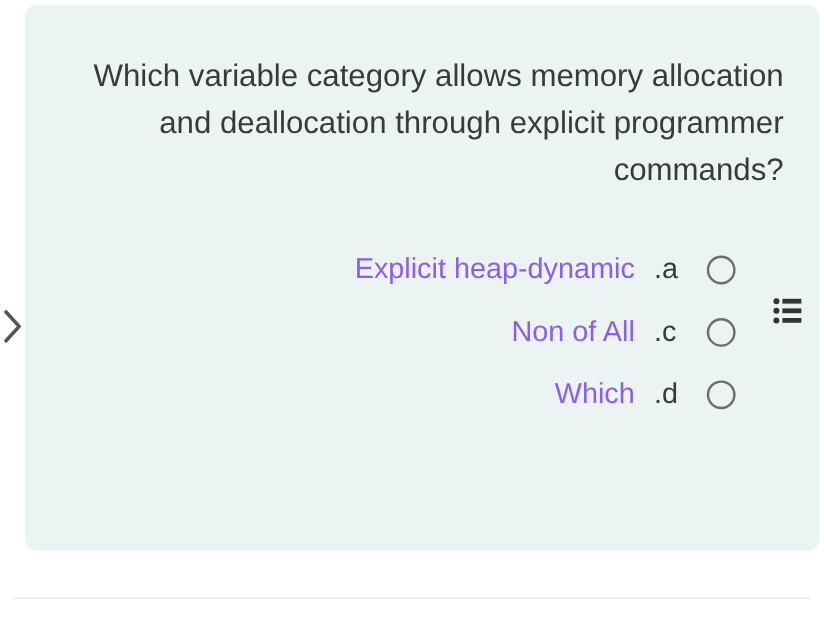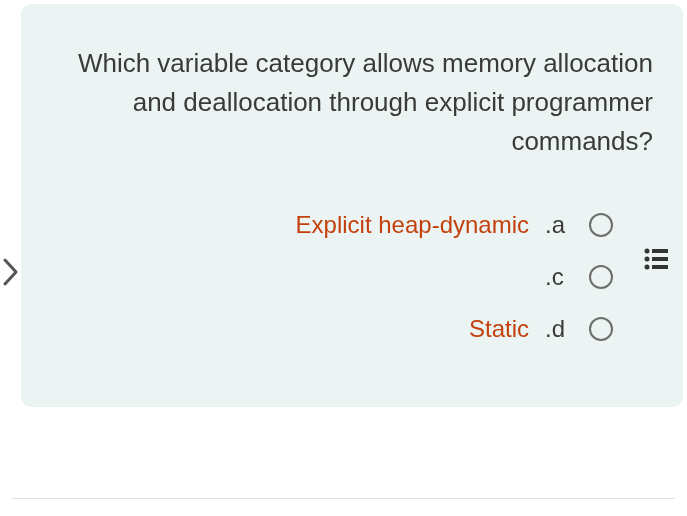--- a/index.html
+++ b/index.html
@@ -7,21 +7,21 @@
     font-family: Arial, Helvetica, sans-serif;
     background: #ffffff;
     width: 687px;
     height: 516px;
     position: relative;
   }
   .card {
     background: #ebf3f3;
     border-radius: 10px;
     width: 662px;
-    height: 403px;
+    height: 455px;
     margin: 4px 4px 0 21px;
     padding: 40px 30px 48px 30px;
     position: relative;
   }
   .question {
     font-size: 26px;
     color: #3a3a3a;
     text-align: right;
     line-height: 1.5;
     margin-bottom: 50px;
@@ -34,21 +34,21 @@
     padding-right: 40px;
   }
   .option-row {
     display: flex;
     align-items: center;
     justify-content: flex-end;
     gap: 16px;
   }
   .option-text {
     font-size: 24px;
-    color: #c2410c;
+    color: #8b5cf6;
   }
   .option-label {
     font-size: 24px;
     color: #3a3a3a;
     min-width: 28px;
     text-align: left;
   }
   .radio {
     width: 24px;
     height: 24px;
@@ -94,25 +94,26 @@
 <div class="card">
   <div class="question">Which variable category allows memory allocation and deallocation through explicit programmer commands?</div>
 
   <div class="options">
     <div class="option-row">
       <span class="option-text">Explicit heap-dynamic</span>
       <span class="option-label">.a</span>
       <span class="radio"></span>
     </div>
     <div class="option-row">
+      <span class="option-text">Non of All</span>
       <span class="option-label">.c</span>
       <span class="radio"></span>
     </div>
     <div class="option-row">
-      <span class="option-text">Static</span>
+      <span class="option-text">Which</span>
       <span class="option-label">.d</span>
       <span class="radio"></span>
     </div>
   </div>
 
   <div class="list-icon">
     <svg width="24" height="22" viewBox="0 0 24 22">
       <circle cx="3" cy="3" r="2.5" fill="#333"></circle>
       <rect x="8" y="1" width="16" height="4" fill="#333"></rect>
       <circle cx="3" cy="11" r="2.5" fill="#333"></circle>

